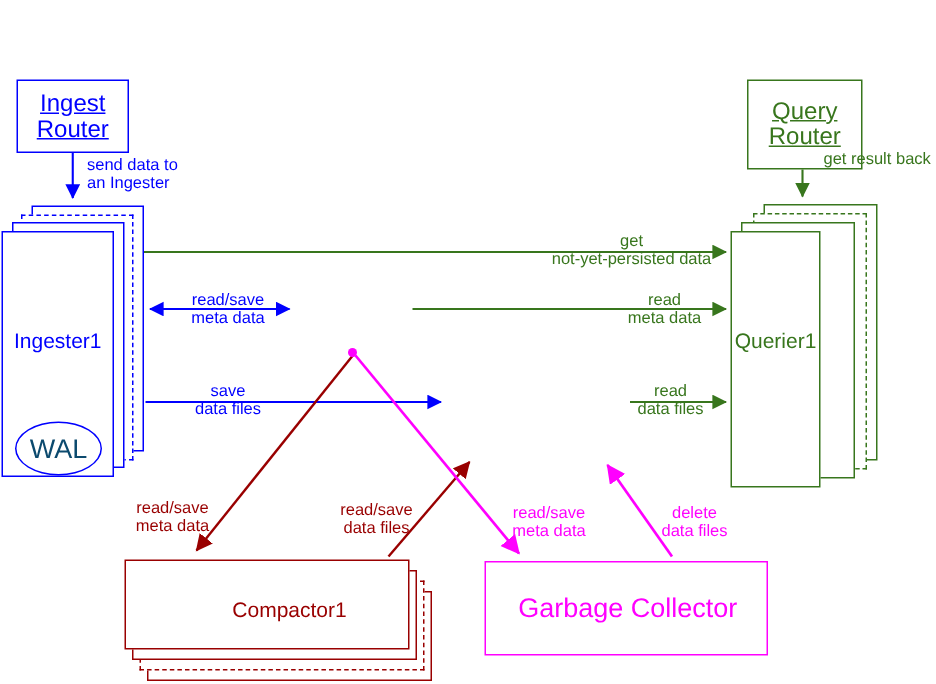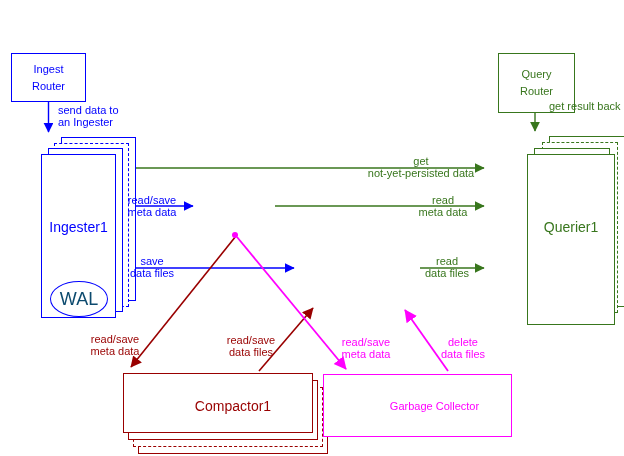--- a/index.html
+++ b/index.html
@@ -1,37 +1,37 @@
 <!DOCTYPE html>
 <html><head>
 <meta charset="utf-8">
 <style>
   html,body{margin:0;padding:0;background:#fff;}
   #stage{position:relative;width:624px;height:456px;background:#fff;overflow:hidden;
          font-family:"Liberation Sans",sans-serif;}
   #edges{position:absolute;left:0;top:0;}
   .node{position:absolute;background:#fff;border:1.5px solid;box-sizing:border-box;}
   .router{display:flex;align-items:center;justify-content:center;text-align:center;
-          font-size:11px;line-height:17px;white-space:pre-line;}
-  .sbox{position:absolute;background:#fff;border:1.5px solid;box-sizing:border-box;margin-left:40px;}
+          font-size:16px;line-height:17px;white-space:pre-line;text-decoration:underline;}
+  .sbox{position:absolute;background:#fff;border:1.5px solid;box-sizing:border-box;}
   .dashed{border-style:dashed;}
   .node-label{position:absolute;left:0;width:100%;text-align:center;font-size:14px;white-space:pre;}
   .el{position:absolute;font-size:11px;line-height:11.5px;text-align:center;
       white-space:pre-line;transform:translateX(-50%);}
   .el.right{transform:none;text-align:right;}
   .el.left{transform:none;text-align:left;}
   .c-blue{color:#0000ff;border-color:#0000ff;}
   .c-green{color:#38761d;border-color:#38761d;}
   .c-red{color:#990000;border-color:#990000;}
   .c-mag{color:#ff00ff;border-color:#ff00ff;}
   .wal{position:absolute;left:8px;top:126px;width:58px;height:36px;border:1.5px solid #0000ff;
        border-radius:50%;display:flex;align-items:center;justify-content:center;
        font-size:18px;color:#0c4a6e;box-sizing:border-box;background:#fff;}
-  .gc-label{position:absolute;left:17px;top:0;width:100%;height:100%;display:flex;
-            align-items:center;justify-content:center;font-size:11px;}
+  .gc-label{position:absolute;left:1px;top:0;width:100%;height:100%;display:flex;
+            align-items:center;justify-content:center;font-size:18px;}
 </style>
 </head>
 <body>
 
 <div id="stage">
 
   <svg id="edges" width="624" height="456">
     <defs>
       <marker id="mB" markerWidth="8" markerHeight="8" refX="6.5" refY="3.5" orient="auto-start-reverse">
         <path d="M0,0 L7,3.5 L0,7 Z" fill="#0000ff"></path>
@@ -79,21 +79,21 @@
       <div class="wal">
         <span>WAL</span>
       </div>
     </div>
   </div>
 
   <div>
     <div class="sbox c-green" style="left:509px;top:136px;width:76px;height:171px;"></div>
     <div class="sbox c-green dashed" style="left:502px;top:142px;width:76px;height:171px;"></div>
     <div class="sbox c-green" style="left:494px;top:148px;width:76px;height:171px;"></div>
-    <div class="sbox c-green" style="left:487px;top:154px;width:88px;height:171px;">
+    <div class="sbox c-green" style="left:487px;top:154px;width:60px;height:171px;">
       <div class="node-label c-green" style="top:64px;">Querier1</div>
     </div>
   </div>
 
   <div>
     <div class="sbox c-red" style="left:98px;top:394px;width:190px;height:60px;"></div>
     <div class="sbox c-red dashed" style="left:93px;top:387px;width:190px;height:60px;"></div>
     <div class="sbox c-red" style="left:88px;top:380px;width:190px;height:60px;"></div>
     <div class="sbox c-red" style="left:83px;top:373px;width:190px;height:60px;">
       <div class="node-label c-red" style="top:24px;left:15px;">Compactor1</div>

